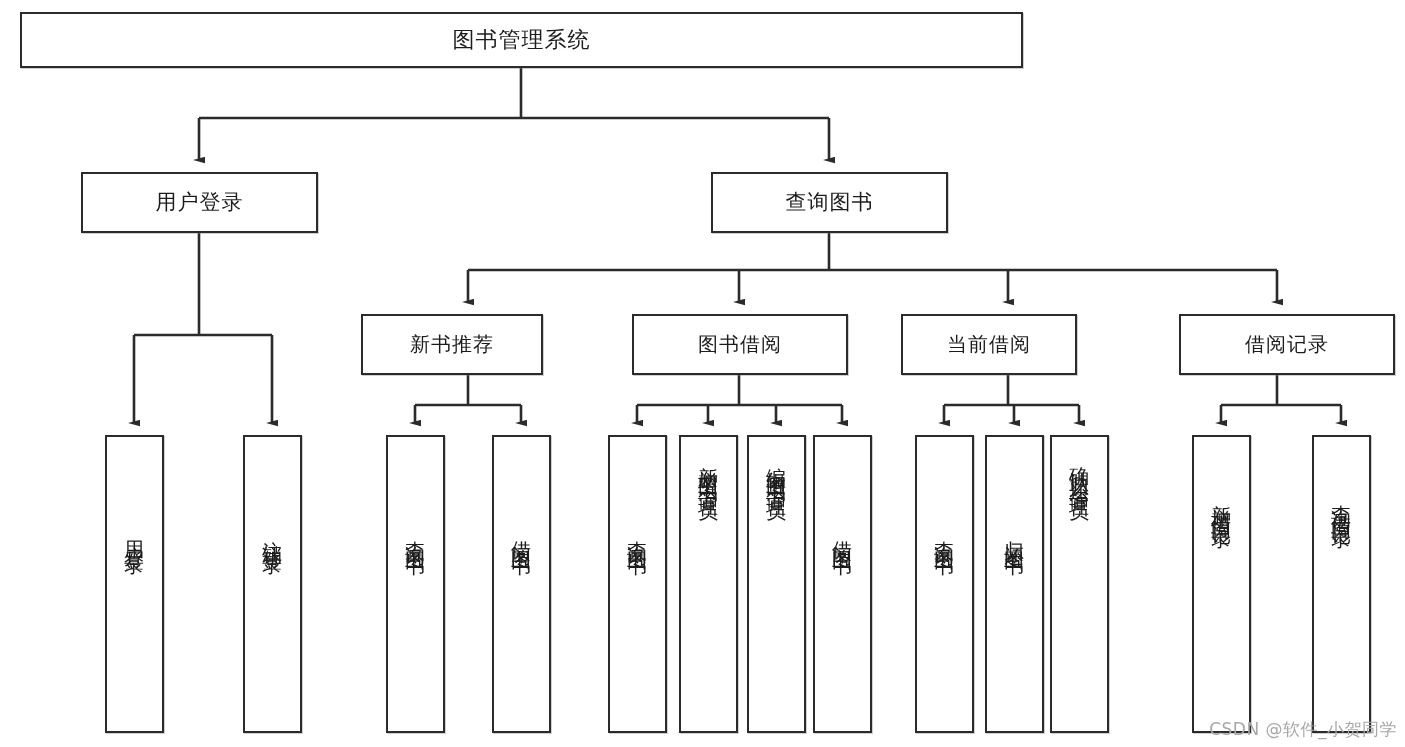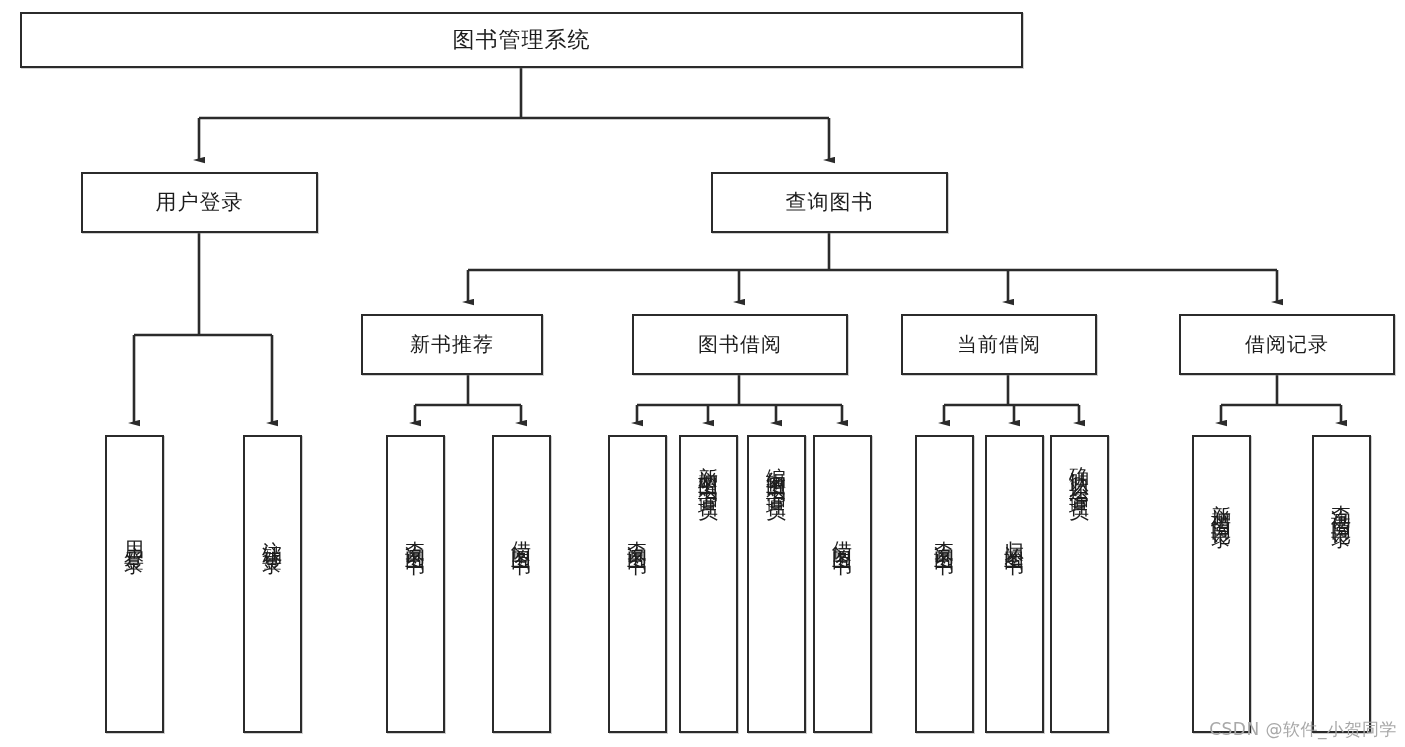--- a/index.html
+++ b/index.html
@@ -138,21 +138,21 @@
   <div class="node level1" style="left:711px; top:172px; width:237px; height:61px;">
     <span class="label">查询图书</span>
   </div>
 
   <div class="node level2" style="left:361px; top:314px; width:182px; height:61px;">
     <span class="label">新书推荐</span>
   </div>
   <div class="node level2" style="left:632px; top:314px; width:216px; height:61px;">
     <span class="label">图书借阅</span>
   </div>
-  <div class="node level2" style="left:901px; top:314px; width:196px; height:61px;">
+  <div class="node level2" style="left:901px; top:314px; width:176px; height:61px;">
     <span class="label">当前借阅</span>
   </div>
   <div class="node level2" style="left:1170px; top:314px; width:216px; height:61px;margin-left:9px;">
     <span class="label">借阅记录</span>
   </div>
 
   <div class="node leaf mid" style="left:105px; top:435px; width:59px; height:298px;">
     <span class="label">用户登录</span>
   </div>
   <div class="node leaf mid" style="left:243px; top:435px; width:59px; height:298px;">

